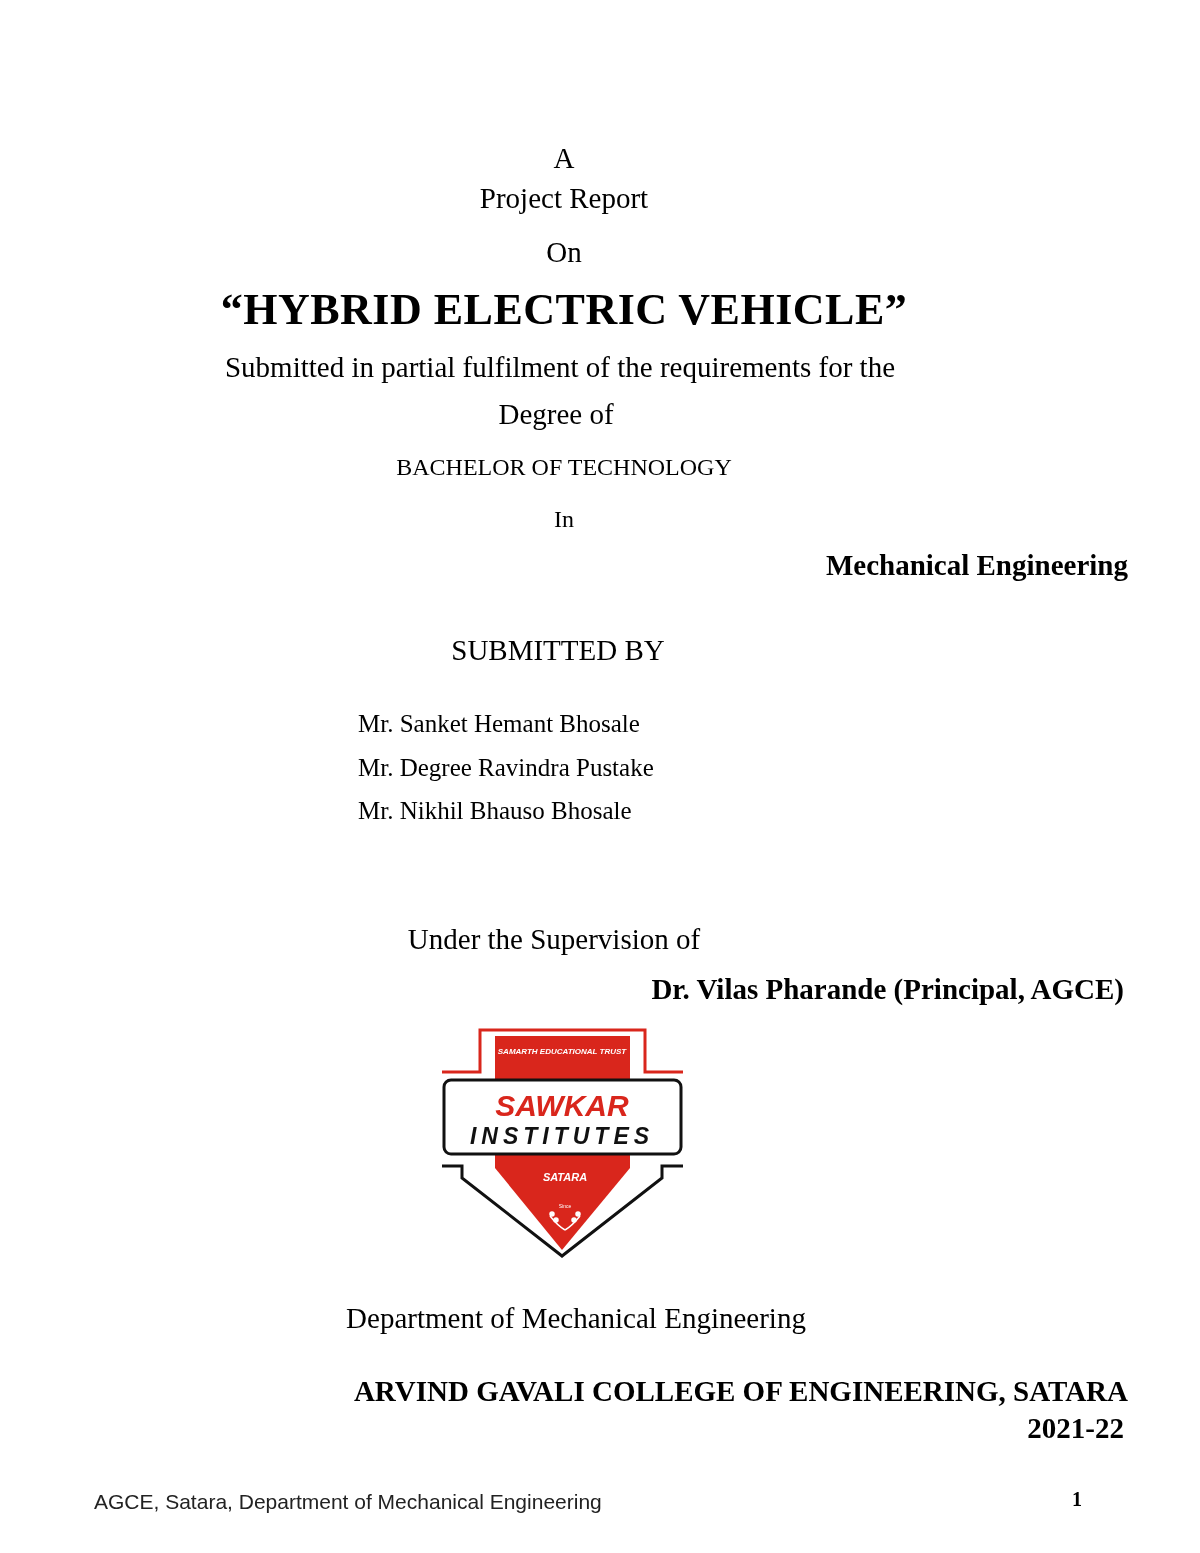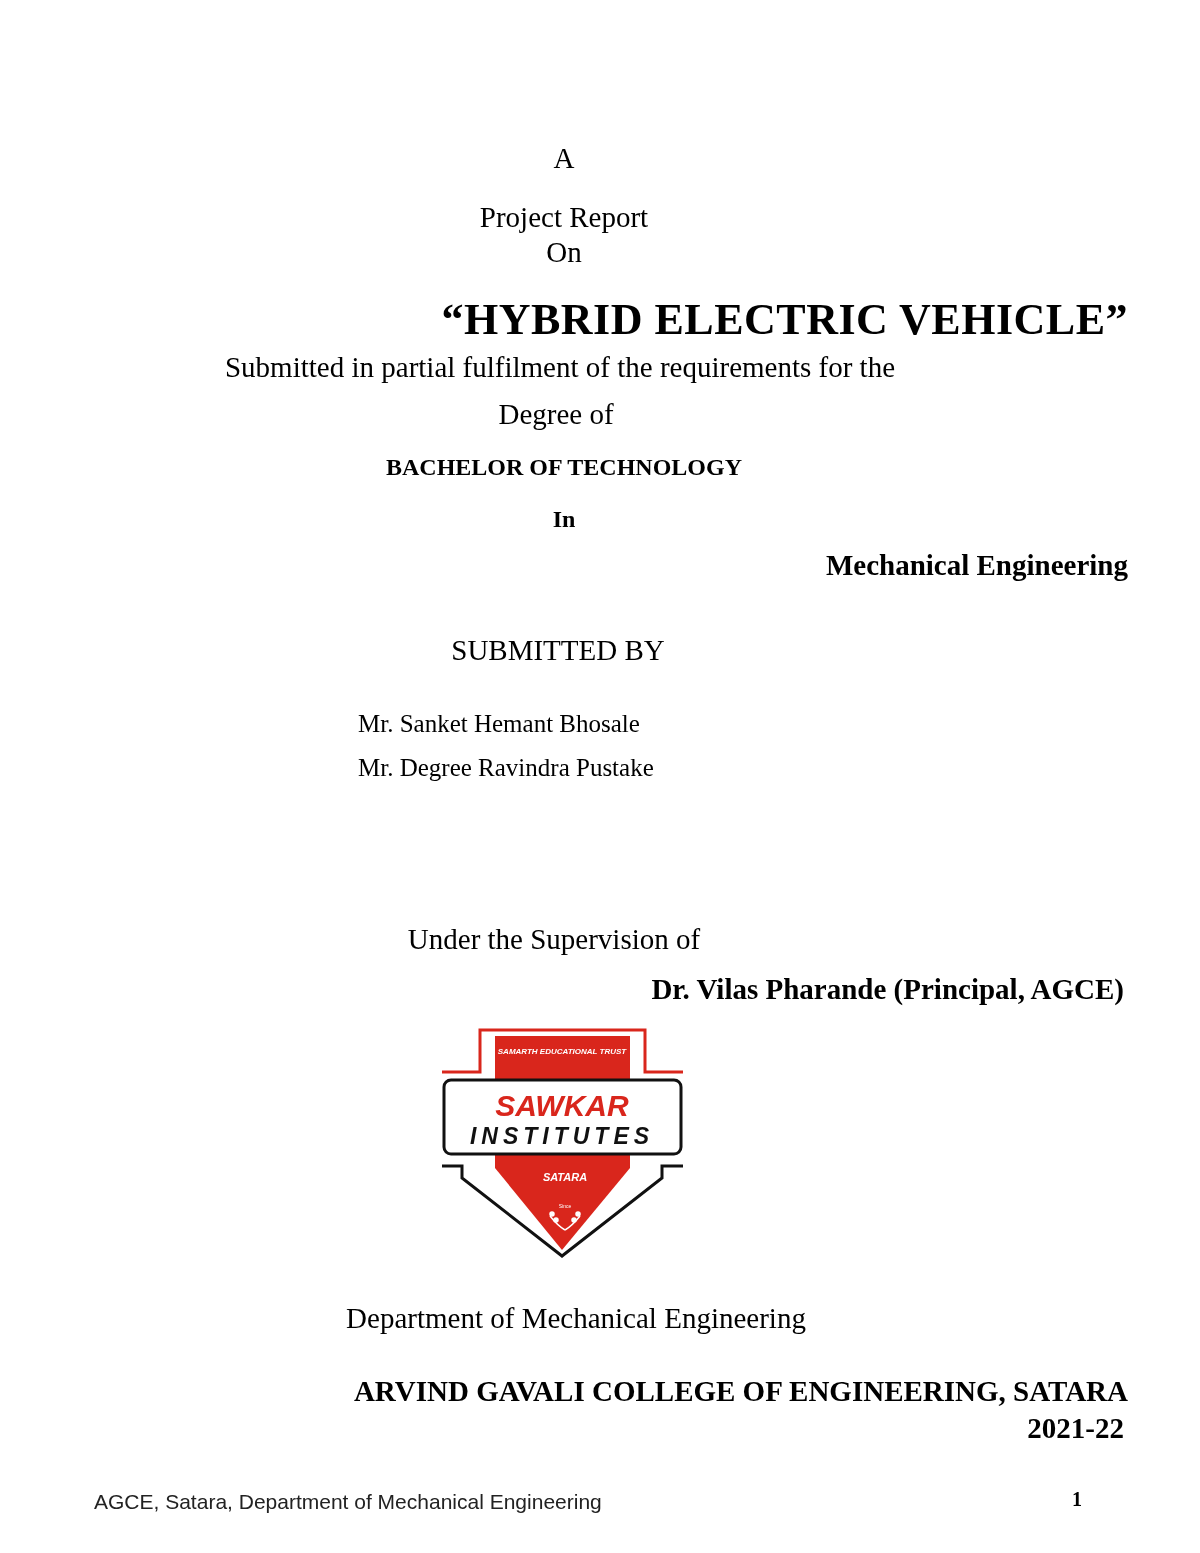--- a/index.html
+++ b/index.html
@@ -1,45 +1,46 @@
 <!DOCTYPE html>
 <html><head>
 <meta charset="utf-8">
 <style>
   html, body { margin: 0; padding: 0; background: #ffffff; }
   body { width: 1200px; height: 1553px; position: relative; overflow: hidden; font-family: "Liberation Serif", serif; color: #000; }
   .line { position: absolute; left: 0; width: 1128px; text-align: center; white-space: nowrap; }
   .reg { font-size: 29px; }
   .title { font-size: 44px; font-weight: bold; letter-spacing: 0.5px; }
-  .bold-sm { font-size: 24px; font-weight: bold; }
+  .bold-sm { font-size: 24px; font-weight: normal; }
   .bold-md { font-size: 29px; font-weight: bold; text-align: right; }
   .names { position: absolute; left: 358px; top: 702px; font-size: 25px; line-height: 43.5px; }
   .names div { white-space: nowrap; }
   .footer-left { position: absolute; left: 94px; top: 1490px; font-family: "Liberation Sans", sans-serif; font-size: 21px; color: #222; }
   .footer-right { position: absolute; left: 1072px; top: 1488px; font-size: 20px; font-weight: bold; }
   .logo { position: absolute; left: 440px; top: 1028px; width: 245px; height: 232px; }
 </style>
 </head>
 <body>
 
 <div>
   <div class="line reg" style="top:142px;">A</div>
-  <div class="line reg" style="top:201px;">Project Report</div>
+  <div class="line reg" style="top:182px;">Project Report</div>
   <div class="line reg" style="top:236px;">On</div>
-  <div class="line title" style="top:294px;text-align:right;">“HYBRID ELECTRIC VEHICLE”</div>
+  <div class="line title" style="top:284px;">“HYBRID ELECTRIC VEHICLE”</div>
   <div class="line reg" style="top:351px; left:-4px;">Submitted in partial fulfilment of the requirements for the</div>
   <div class="line reg" style="top:398px; left:-8px;">Degree of</div>
   <div class="line bold-sm" style="top:454px;">BACHELOR OF TECHNOLOGY</div>
   <div class="line bold-sm" style="top:506px;">In</div>
   <div class="line bold-md" style="top:549px;">Mechanical Engineering</div>
   <div class="line reg" style="top:634px; left:-6px;">SUBMITTED BY</div>
 
   <div class="names">
     <div>Mr. Sanket Hemant Bhosale</div>
     <div>Mr. Degree  Ravindra  Pustake</div>
+    <div>Mr. Nikhil Bhauso Bhosale</div>
   </div>
 
   <div class="line reg" style="top:923px; left:-10px;">Under the Supervision of</div>
   <div class="line bold-md" style="top:973px; left:-4px;">Dr. Vilas Pharande (Principal, AGCE)</div>
 
   <svg class="logo" viewBox="0 0 245 232">
 
     <polyline points="2,44 40,44 40,2 205,2 205,44 243,44" fill="none" stroke="#d9261c" stroke-width="3"></polyline>
 
     <polygon points="55,8 190,8 190,140 122,222 55,140" fill="#d9261c"></polygon>

